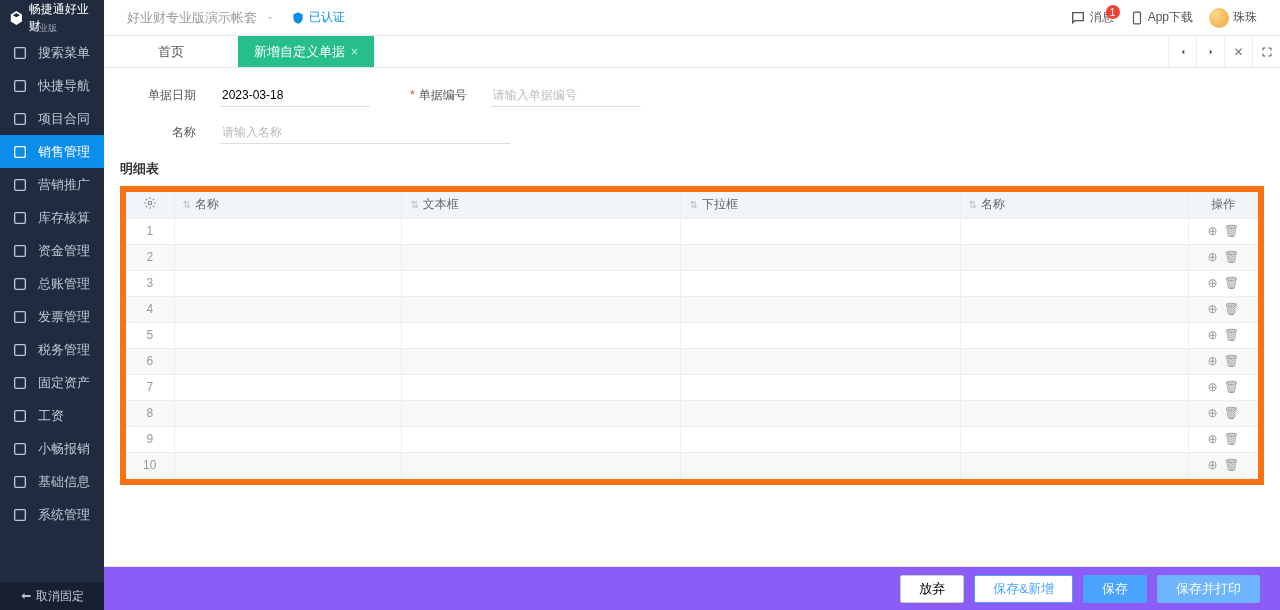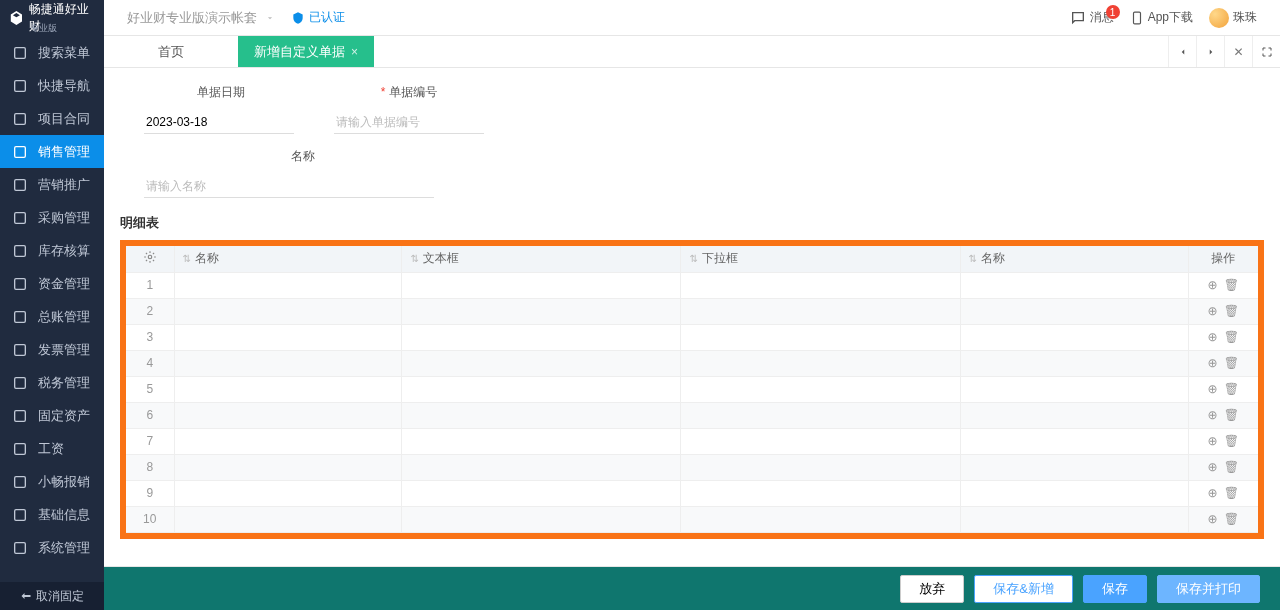--- a/index.html
+++ b/index.html
@@ -35,21 +35,21 @@
 .tabbar { height: 32px; border-bottom: 1px solid #e6e6e6; display: flex; align-items: stretch; }
 .tab { padding: 0 16px; display: flex; align-items: center; font-size: 13px; color: #555; cursor: pointer; margin-left: 38px; }
 .tab.active { background: #26bf8c; color: #fff; gap: 6px; }
 .tab-close { font-size: 12px; opacity: .8; }
 .tabbar-spacer { flex: 1; }
 .tab-ctrl { width: 28px; display: flex; align-items: center; justify-content: center; border-left: 1px solid #eee; cursor: pointer; color: #777; }
 
 
 .content { flex: 1; padding: 12px 0 0 0; overflow: auto; background: #fff; position: relative; }
 .form-row { display: flex; align-items: center; gap: 40px; padding: 4px 16px 10px 40px; }
-.field { display: flex; align-items: center; gap: 10px; flex-direction: column; }
+.field { display: flex; align-items: center; gap: 24px; }
 .field-label { font-size: 12px; color: #555; min-width: 52px; text-align: right; }
 .field-label.req::before { content: "*"; color: #f04134; margin-right: 4px; }
 .field-input { border: none; border-bottom: 1px solid #ddd; padding: 4px 2px; font-size: 12px; width: 150px; background: transparent; outline: none; }
 .field-input::placeholder { color: #bbb; }
 .date-field { display: flex; align-items: center; gap: 6px; border-bottom: 1px solid #ddd; width: 150px; }
 .date-field input { border: none; flex: 1; font-size: 12px; padding: 4px 2px; outline: none; background: transparent; }
 .cal-icon { color: #0b8ee9; }
 
 .section-title { font-size: 13px; font-weight: 600; padding: 6px 16px 8px 16px; }
 
@@ -60,21 +60,21 @@
 th { background: #f2f5f8; font-weight: normal; position: relative; }
 th:last-child, td:last-child { border-right: none; }
 .col-gear { width: 36px; text-align: center; }
 .col-idx { width: 48px; text-align: center; color: #999; }
 .col-op { width: 70px; text-align: center; margin-top: 30px; }
 tr:nth-child(even) td { background: #f8f9fa; }
 .sort-ic { color: #bbb; margin-right: 4px; font-size: 10px; display: inline-block; }
 .row-ic { color: #999; margin: 0 3px; cursor: pointer; }
 
 
-.footer { height: 44px; border-top: 1px solid #e6e6e6; display: flex; align-items: center; justify-content: flex-end; gap: 10px; padding: 0 20px; background: #0f766e; }
+.footer { height: 44px; border-top: 1px solid #e6e6e6; display: flex; align-items: center; justify-content: flex-end; gap: 10px; padding: 0 20px; background: #8b5cf6; }
 .btn { height: 28px; padding: 0 18px; border: 1px solid #ccc; background: #fff; border-radius: 2px; font-size: 13px; cursor: pointer; }
 .btn-primary { background: #4aa3ff; border-color: #4aa3ff; color: #fff; }
 .btn-outline-primary { border-color: #4aa3ff; color: #4aa3ff; }
 .btn-primary.light { background: #6db5ff; border-color: #6db5ff; }
 </style>
 </head>
 <body>
 
 <div class="app">
   <aside class="sidebar">
@@ -108,26 +108,20 @@
           <svg class="nav-icon" viewBox="0 0 24 24">
             <rect x="4" y="4" width="16" height="16" rx="2" fill="none" stroke="currentColor" stroke-width="2"></rect>
           </svg>
           <span>销售管理</span>
         </div>
         <div class="nav-item">
           <svg class="nav-icon" viewBox="0 0 24 24">
             <rect x="4" y="4" width="16" height="16" rx="2" fill="none" stroke="currentColor" stroke-width="2"></rect>
           </svg>
           <span>营销推广</span>
-        </div>
-        <div class="nav-item">
-          <svg class="nav-icon" viewBox="0 0 24 24">
-            <rect x="4" y="4" width="16" height="16" rx="2" fill="none" stroke="currentColor" stroke-width="2"></rect>
-          </svg>
-          <span>采购管理</span>
         </div>
         <div class="nav-item">
           <svg class="nav-icon" viewBox="0 0 24 24">
             <rect x="4" y="4" width="16" height="16" rx="2" fill="none" stroke="currentColor" stroke-width="2"></rect>
           </svg>
           <span>库存核算</span>
         </div>
         <div class="nav-item">
           <svg class="nav-icon" viewBox="0 0 24 24">
             <rect x="4" y="4" width="16" height="16" rx="2" fill="none" stroke="currentColor" stroke-width="2"></rect>

